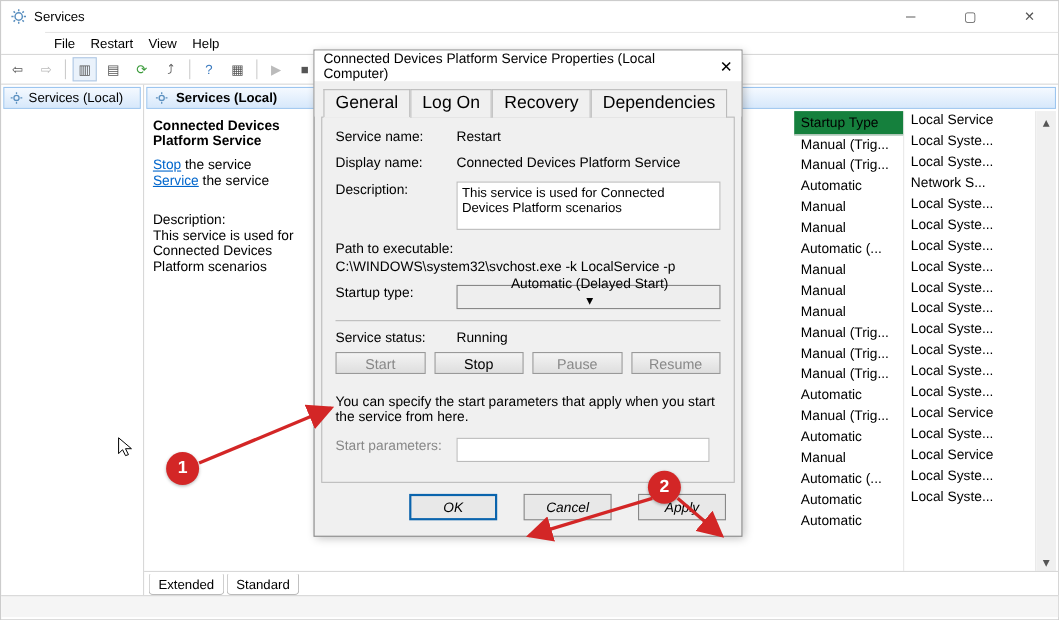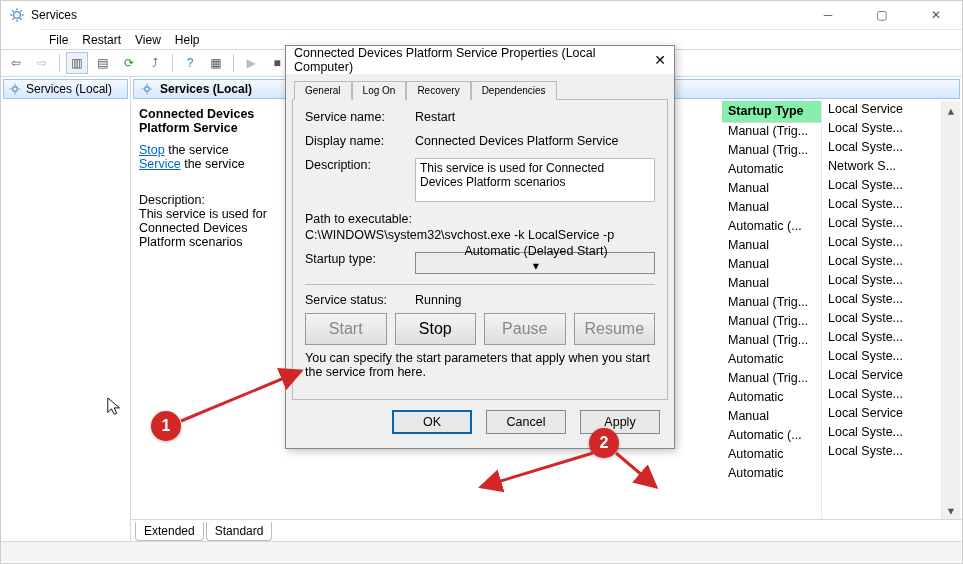--- a/index.html
+++ b/index.html
@@ -24,47 +24,47 @@
   .list-area { flex:1; display:flex; flex-direction:column; }
   .list-header { background:linear-gradient(#f4f9ff,#d7e8fb); border:1px solid #9cc5ef; margin:2px; padding:2px 6px; display:flex; align-items:center; gap:6px; font-weight:bold; }
   .cols-wrap { flex:1; overflow:hidden; margin:0 2px; }
 
   .detail { width:150px; padding:6px; font-size:12.5px; }
   .detail .svc-name { font-weight:bold; margin-bottom:8px; }
   .detail a { color:#0066cc; text-decoration:underline; cursor:pointer; display:inline; }
 
   .grid { display:flex; font-size:12.5px; }
   .grid-col { border-right:1px solid #e8e8e8; }
-  .grid-col .hdr { height:22px; border-bottom:1px solid #d8d8d8; padding:3px 6px; background:#86efac; font-weight:bold; }
+  .grid-col .hdr { height:22px; border-bottom:1px solid #d8d8d8; padding:3px 6px; background:#15803d; font-weight:normal; }
   .grid-col .cell { height:19px; padding:1px 6px; white-space:nowrap; overflow:hidden; text-overflow:ellipsis; }
   .scroll-col { width:18px; background:#f0f0f0; display:flex; flex-direction:column; }
   .scroll-col .arrow { height:18px; display:flex; align-items:center; justify-content:center; color:#555;}
 
   .tabs-bottom { height:22px; display:flex; align-items:flex-end; padding-left:4px; border-top:1px solid #d8d8d8;}
   .tabs-bottom .tab { border:1px solid #bbb; border-top:none; padding:2px 8px; border-radius:0 0 4px 4px; margin-right:2px; background:#fff; font-size:12px;}
   .statusbar { height:20px; border-top:1px solid #d8d8d8; background:#f5f5f5; }
 
   
   .modal { position:absolute; left:284px; top:44px; width:390px; background:#f0f0f0; border:1px solid #888; box-shadow:2px 2px 8px rgba(0,0,0,.25); }
   .modal-title { height:28px; display:flex; align-items:center; justify-content:space-between; padding:0 8px; background:#fff; font-size:12.5px; }
   .modal-tabs { display:flex; padding:6px 8px 0 8px; gap:0; background:#f0f0f0;}
-  .modal-tabs .mtab { border:1px solid #bbb; border-bottom:none; padding:3px 10px; background:#f0f0f0; font-size:10px; position:relative; top:1px;}
+  .modal-tabs .mtab { border:1px solid #bbb; border-bottom:none; padding:3px 10px; background:#f0f0f0; font-size:16px; position:relative; top:1px;}
   .modal-tabs .mtab.sel { background:#f0f0f0; border-bottom:1px solid #f0f0f0; z-index:2;}
   .modal-body { border:1px solid #bbb; margin:0 6px 0 6px; padding:10px 12px 8px 12px; background:#f0f0f0; font-size:12.5px;}
   .mrow { display:flex; margin-bottom:10px; align-items:flex-start; }
   .mrow .lbl { width:110px; flex-shrink:0;}
   .mrow .val { flex:1; }
   .desc-box { width:100%; height:44px; border:1px solid #bbb; background:#fff; padding:2px 4px; font-family:inherit; font-size:12px; resize:none; overflow-y:scroll; }
   .select-box { width:100%; height:22px; border:1px solid #888; background:#eee; display:flex; align-items:center; justify-content:flex-end; padding:0 4px 0 6px;flex-direction:column; }
   hr.line { border:none; border-top:1px solid #bbb; margin:8px 0;}
   .btn-row { display:flex; gap:8px; margin:6px 0;}
-  .sbtn { flex:1; height:32px; border:1px solid #999; background:linear-gradient(#f4f4f4,#dedede); display:flex; align-items:center; justify-content:center; font-size:16px; }
+  .sbtn { flex:1; height:20px; border:1px solid #999; background:linear-gradient(#f4f4f4,#dedede); display:flex; align-items:center; justify-content:center; font-size:13px; }
   .sbtn.dis { color:#888; }
   .txt-input { width:230px; height:22px; border:1px solid #bbb; background:#fff; padding:2px 4px;}
-  .dlg-btns { display:flex; justify-content:flex-end; gap:14px; padding:10px 14px 14px 0; }
+  .dlg-btns { display:flex; justify-content:flex-end; gap:24px; padding:10px 14px 14px 0;font-style:italic; }
   .dbtn { width:80px; height:24px; border:1px solid #888; background:#e8e8e8; display:flex; align-items:center; justify-content:center; font-size:12.5px;}
   .dbtn.default { border:2px solid #0a64ad; }
 
   
   .badge { position:absolute; width:30px; height:30px; border-radius:50%; background:#d32626; color:#fff; font-weight:bold; font-size:16px; display:flex; align-items:center; justify-content:center; box-shadow:0 1px 3px rgba(0,0,0,.3);}
   .cursor-svg { position:absolute; width:18px; height:22px; }
   svg.arrow-line { position:absolute; overflow:visible; pointer-events:none; }
 </style>
 </head>
 <body>
@@ -245,21 +245,25 @@
       <div class="mrow" style="margin-bottom:6px">
         <span class="lbl">Service status:</span>
         <span class="val">Running</span>
       </div>
       <div class="btn-row">
         <div class="sbtn dis">Start</div>
         <div class="sbtn">Stop</div>
         <div class="sbtn dis">Pause</div>
         <div class="sbtn dis">Resume</div>
       </div>
-      <div style="margin:6px 0 12px 0">You can specify the start parameters that apply when you start the service from here.</div>
+      <div style="margin:18px 0 12px 0">You can specify the start parameters that apply when you start the service from here.</div>
+      <div class="mrow" style="color:#888">
+        <span class="lbl">Start parameters:</span>
+        <input class="txt-input" disabled="" style="">
+      </div>
     </div>
     <div class="dlg-btns">
       <div class="dbtn default">OK</div>
       <div class="dbtn">Cancel</div>
       <div class="dbtn">Apply</div>
     </div>
   </div>
 
   <div class="badge" style="left:150px; top:410px;">1</div>
   <div class="badge" style="left:588px; top:427px;">2</div>

